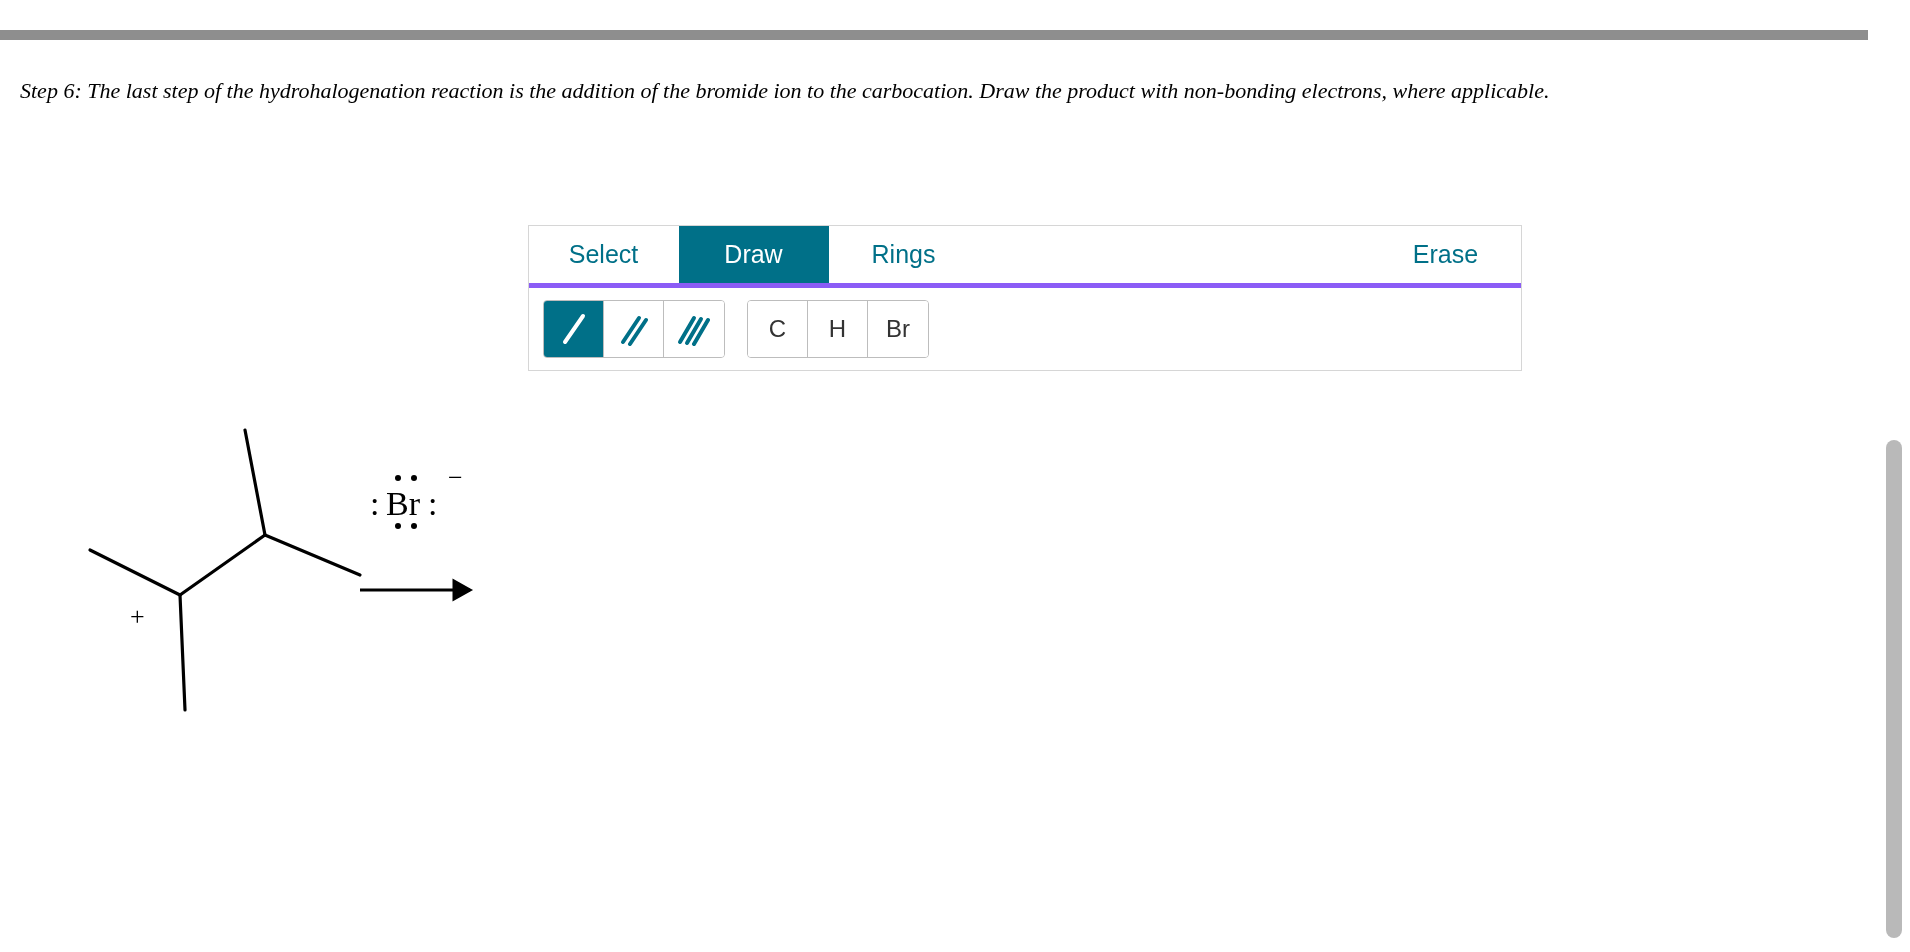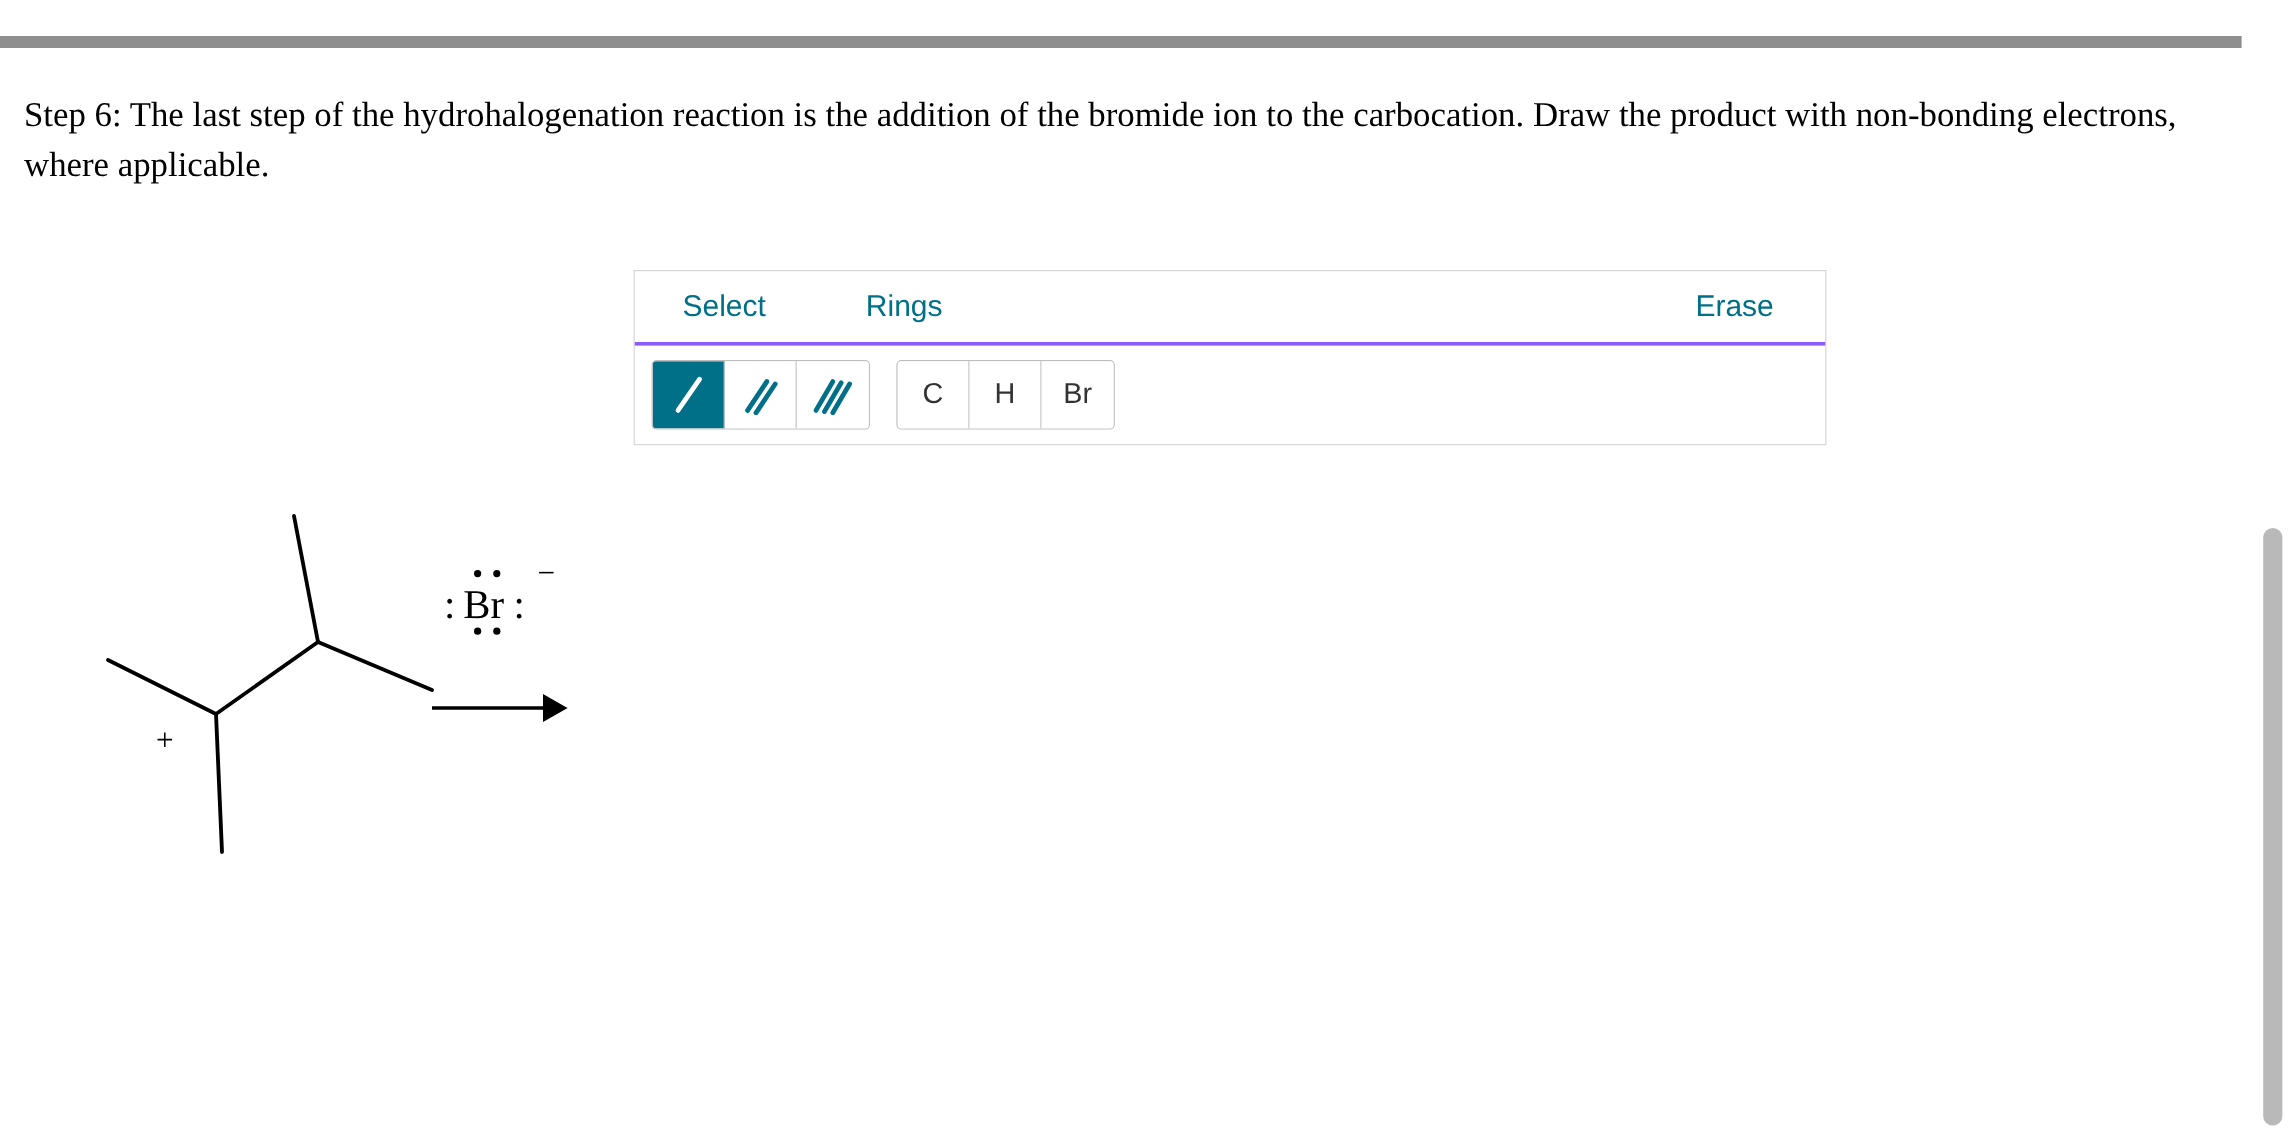--- a/index.html
+++ b/index.html
@@ -17,43 +17,44 @@
   left: 0;
   width: 1868px;
   height: 10px;
   background: #8e8e8e;
 }
 .question-text {
   position: absolute;
   top: 75px;
   left: 20px;
   right: 60px;
-  font-size: 29px;
+  font-size: 22px;
   line-height: 1.45;
   color: #000;
   font-family: Georgia, 'Times New Roman', serif;
+  font-style: italic;
 }
 .reactant-area {
   position: absolute;
   top: 420px;
   left: 70px;
   width: 420px;
   height: 350px;
 }
 .toolbar-panel {
   position: absolute;
   top: 225px;
   left: 528px;
   width: 994px;
   border: 1px solid #d6d6d6;
 }
 .tab-row {
   display: flex;
   align-items: stretch;
-  border-bottom: 3px solid #8b5cf6;
+  border-bottom: 5px solid #8b5cf6;
   height: 62px;
   text-align: center;
 }
 .tab {
   width: 150px;
   display: flex;
   align-items: center;
   justify-content: center;
   font-family: -apple-system, BlinkMacSystemFont, 'Segoe UI', Arial, sans-serif;
   font-size: 25px;
@@ -167,20 +168,21 @@
     <g stroke="#000" stroke-width="3" fill="#000">
       <line x1="290" y1="170" x2="400" y2="170"></line>
       <polygon points="400,170 384,161 384,179"></polygon>
     </g>
   </svg>
 </div>
 
 <div class="toolbar-panel">
   <div class="tab-row">
     <div class="tab">Select</div>
+    <div class="tab active">Draw</div>
     <div class="tab">Rings</div>
     <div class="tab-spacer"></div>
     <div class="tab erase">Erase</div>
   </div>
   <div class="tool-row">
     <div class="bond-group">
       <div class="bond-btn active">
         <svg width="30" height="34">
             <line x1="6" y1="30" x2="24" y2="4" stroke="#fff" stroke-width="4" stroke-linecap="round"></line>
           </svg>

